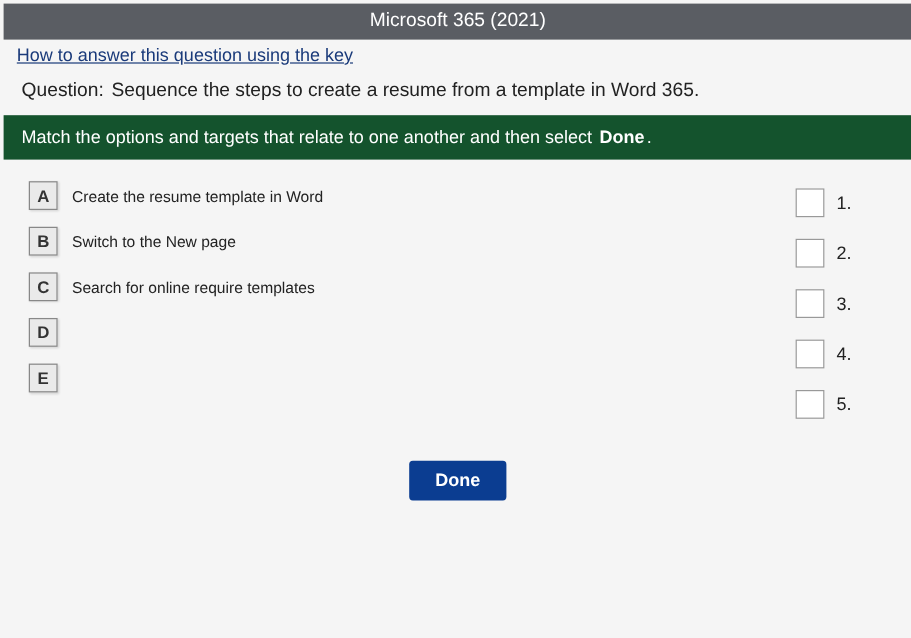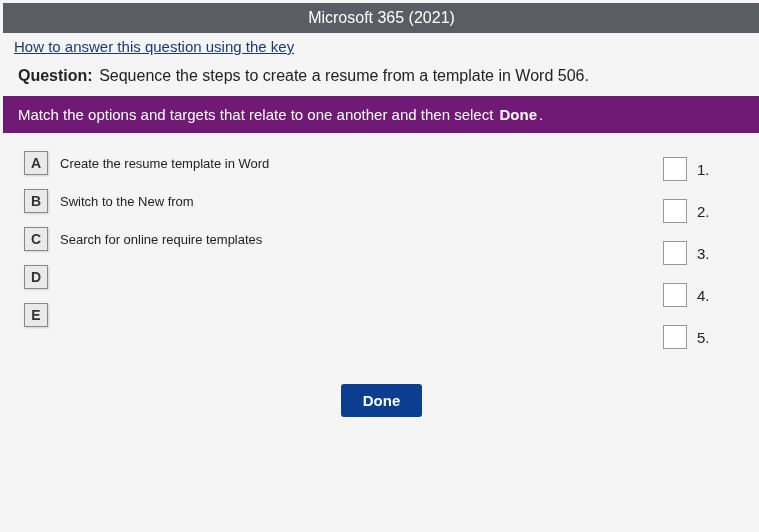--- a/index.html
+++ b/index.html
@@ -30,24 +30,24 @@
       text-decoration: underline;
       font-size: 15px;
       cursor: pointer;
     }
     .question-text {
       padding: 8px 14px 10px;
       font-size: 16px;
       color: #222;
     }
     .question-text .label {
-      font-weight: bold;
+      font-weight: normal;
     }
     .instruction-bar {
-      background: #701a75;
+      background: #14532d;
       color: #fff;
       padding: 10px 14px;
       font-size: 15px;
     }
     .instruction-bar strong {
       font-weight: bold;
     }
     .content-area {
       display: flex;
       padding: 14px 18px 10px;
@@ -126,38 +126,38 @@
 <div class="header-bar">
   <span>Microsoft 365 (2021)</span>
 </div>
 
 <div class="help-link-row">
   <a class="help-link">How to answer this question using the key</a>
 </div>
 
 <div class="question-text">
   <span class="label">Question:</span>
-  <span>Sequence the steps to create a resume from a template in Word 506.</span>
+  <span>Sequence the steps to create a resume from a template in Word 365.</span>
 </div>
 
 <div class="instruction-bar">
   <span>Match the options and targets that relate to one another and then select </span><strong>Done</strong><span>.</span>
 </div>
 
 <div class="content-area">
   <div class="options-column">
 
     <div class="option-row">
       <span class="option-letter">A</span>
       <span class="option-text">Create the resume template in Word</span>
     </div>
 
     <div class="option-row">
       <span class="option-letter">B</span>
-      <span class="option-text">Switch to the New from</span>
+      <span class="option-text">Switch to the New page</span>
     </div>
 
     <div class="option-row">
       <span class="option-letter">C</span>
       <span class="option-text">Search for online require templates</span>
     </div>
 
     <div class="option-row">
       <span class="option-letter">D</span>
     </div>

